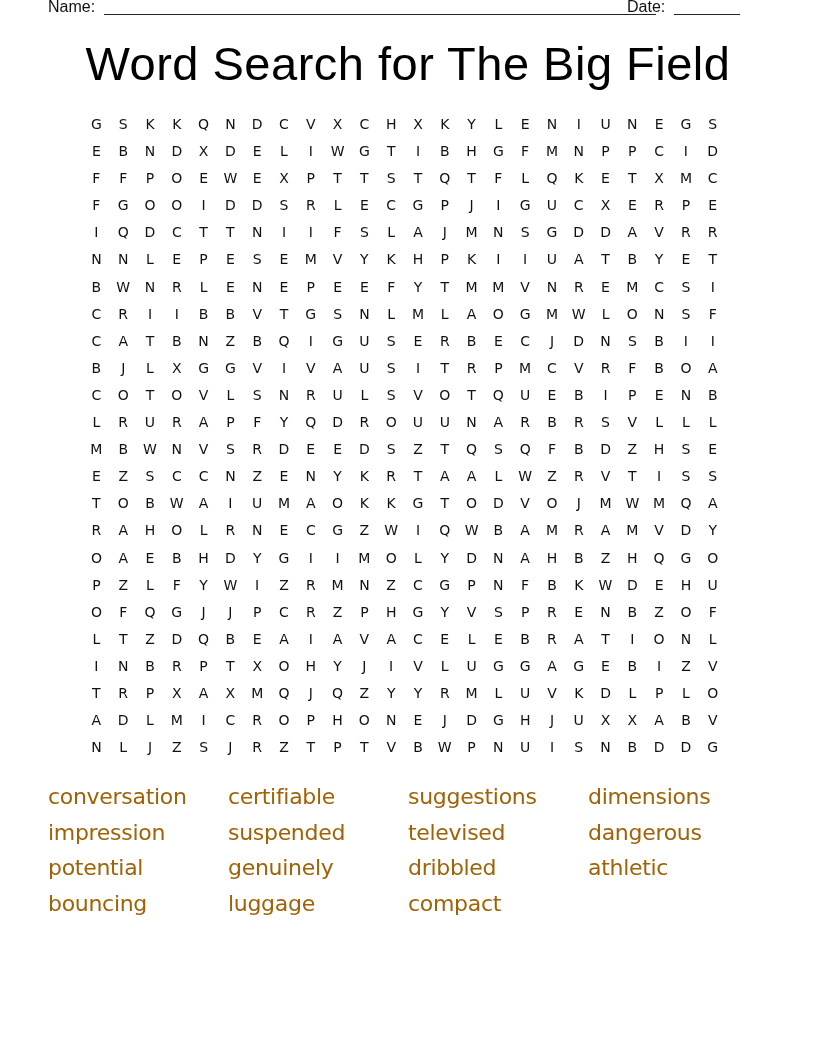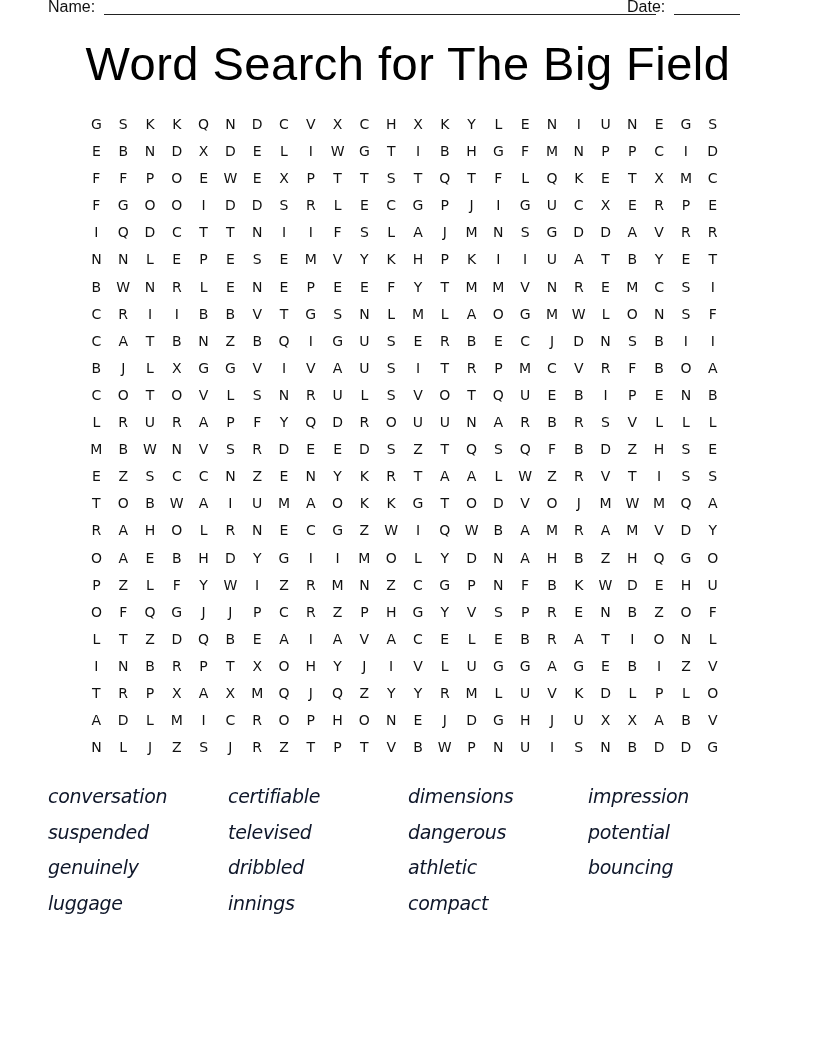--- a/index.html
+++ b/index.html
@@ -26,22 +26,22 @@
   .cell {
     text-align: center; line-height: 27px;
     font-family: "DejaVu Sans", sans-serif; font-size: 14px; color: #111;
   }
   .wordlist {
     position: absolute; top: 779px; left: 48px;
     display: grid; grid-template-columns: repeat(4, 180px);
     grid-auto-rows: 35.5px;
   }
   .word {
-    font-family: "DejaVu Sans", sans-serif; font-size: 19px; color: #0f172a;
-    line-height: 35px; letter-spacing: -0.3px; font-style: italic;
+    font-family: "DejaVu Sans", sans-serif; font-size: 22px; color: #a16207;
+    line-height: 35px; letter-spacing: -0.3px;
   }
 </style>
 </head>
 <body>
 
 <div class="header-row">
   <span class="name-label">Name:</span>
   <span class="name-line"></span>
   <span class="date-label">Date:</span>
   <span class="date-line"></span>
@@ -624,26 +624,26 @@
     <div class="cell">N</div>
     <div class="cell">B</div>
     <div class="cell">D</div>
     <div class="cell">D</div>
     <div class="cell">G</div>
   </div>
 
 <div class="wordlist" id="wordlist">
     <div class="word">conversation</div>
     <div class="word">certifiable</div>
+    <div class="word">suggestions</div>
     <div class="word">dimensions</div>
     <div class="word">impression</div>
     <div class="word">suspended</div>
     <div class="word">televised</div>
     <div class="word">dangerous</div>
     <div class="word">potential</div>
     <div class="word">genuinely</div>
     <div class="word">dribbled</div>
     <div class="word">athletic</div>
     <div class="word">bouncing</div>
     <div class="word">luggage</div>
-    <div class="word">innings</div>
     <div class="word">compact</div>
   </div>
 
 </body></html>

